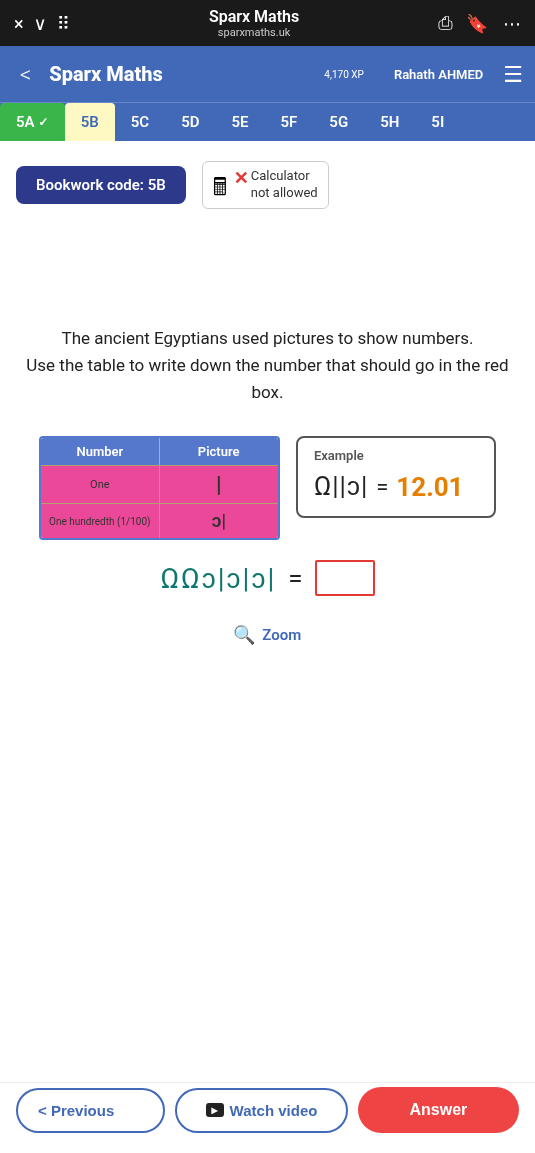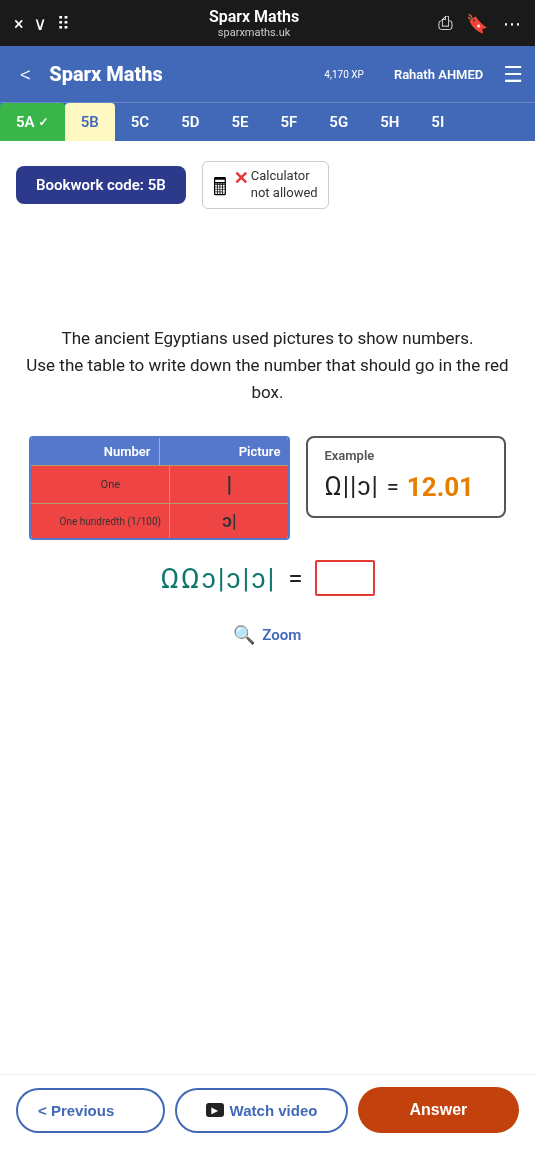--- a/index.html
+++ b/index.html
@@ -184,32 +184,31 @@
       display: grid;
       grid-template-columns: 1fr 1fr;
       background: #5577cc;
       color: #fff;
       font-size: 13px;
       font-weight: 600;
       text-align: center;
     }
     .table-header div {
       padding: 6px 8px;
-      text-align: right;
     }
     .table-header div:first-child {
       border-right: 1px solid rgba(255,255,255,0.4);
     }
     .table-row-eg {
       display: grid;
       grid-template-columns: 1fr 1fr;
       background: #d4c89a;
       border-top: 1px solid #b0a070;
     }
-    .table-row-eg.alt { background: #ef4444; padding-left: 21px; }
+    .table-row-eg.alt { background: #ec4899; }
     .table-cell {
       padding: 6px 8px;
       font-size: 12px;
       color: #333;
       text-align: center;
       display: flex;
       align-items: center;
       justify-content: center;
     }
     .table-cell.number-cell {
@@ -287,21 +286,21 @@
     .bottom-nav {
       position: fixed;
       bottom: 0;
       left: 0;
       width: 535px;
       background: #fff;
       border-top: 1px solid #eee;
       display: flex;
       align-items: center;
       justify-content: space-between;
-      padding: 12px 16px 20px;
+      padding: 4px 16px 20px;
       gap: 10px;
     }
     .btn-previous {
       border: 2px solid #4169b8;
       color: #4169b8;
       background: #fff;
       font-size: 15px;
       font-weight: 600;
       border-radius: 50px;
       padding: 12px 20px;
@@ -320,21 +319,21 @@
       border-radius: 50px;
       padding: 12px 16px;
       cursor: pointer;
       display: flex;
       align-items: center;
       gap: 6px;
       flex: 1.3;
       justify-content: center;
     }
     .btn-answer {
-      background: #c2410c;
+      background: #ef4444;
       color: #fff;
       border: none;
       font-size: 16px;
       font-weight: 700;
       border-radius: 50px;
       padding: 14px 28px;
       cursor: pointer;
       flex: 1;
     }
     .video-dot {

